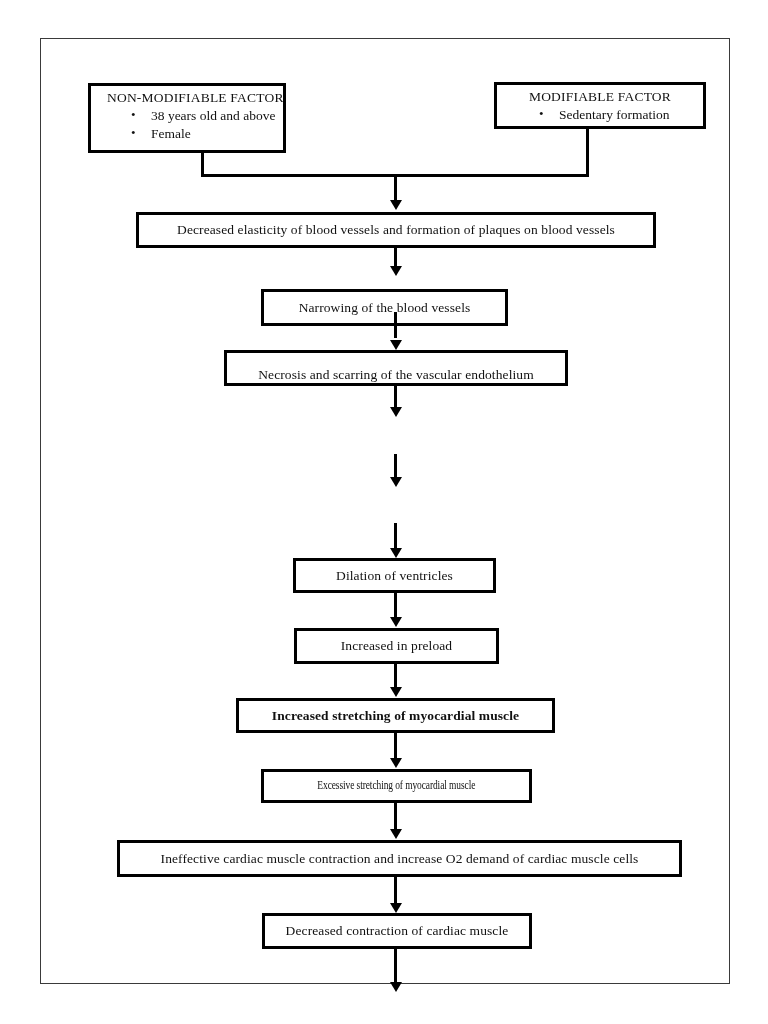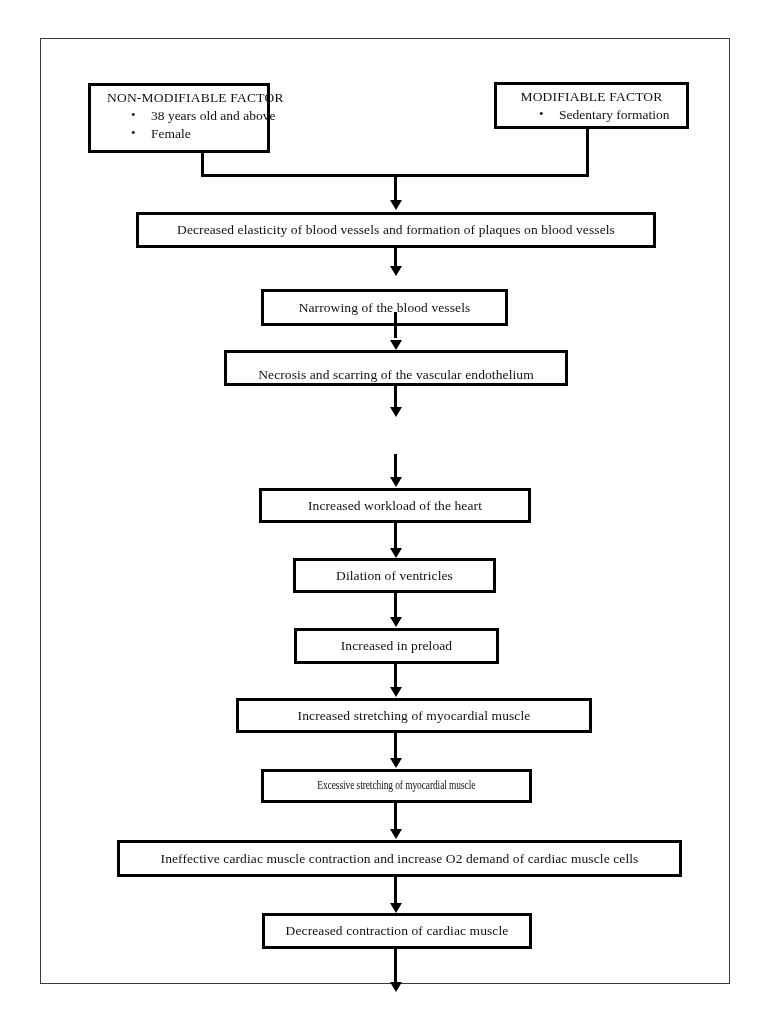--- a/index.html
+++ b/index.html
@@ -125,29 +125,29 @@
     border-top: 10px solid #000000;
   }
 </style>
 </head>
 <body>
 
 <div id="page-frame"></div>
 
 <div id="diagram">
 
-  <div class="factor-box" style="left:88px; top:83px; width:182px; height:70px;padding-left:16px;">
+  <div class="factor-box" style="left:88px; top:83px; width:198px; height:70px;padding-left:16px;">
     <span class="factor-title">NON-MODIFIABLE FACTOR</span>
     <ul class="factor-list">
       <li><span class="bullet">•</span><span>38 years old and above</span></li>
       <li><span class="bullet">•</span><span>Female</span></li>
     </ul>
   </div>
 
-  <div class="factor-box centered" style="left:494px; top:82px; width:195px; height:47px;">
+  <div class="factor-box centered" style="left:494px; top:82px; width:212px; height:47px;">
     <span class="factor-title">MODIFIABLE FACTOR</span>
     <ul class="factor-list">
       <li><span class="bullet">•</span><span>Sedentary formation</span></li>
     </ul>
   </div>
 
   <div class="vline" style="left:201px; top:153px; height:24px;"></div>
 
   <div class="vline" style="left:586px; top:129px; height:48px;"></div>
 
@@ -170,39 +170,36 @@
 
   <div class="node" style="left:224px; top:350px; width:344px; height:36px;align-items:flex-end;">
     <span class="node-label">Necrosis and scarring of the vascular endothelium</span>
   </div>
   <div class="vline" style="left:394px; top:386px; height:24px;"></div>
   <div class="arrow-head" style="left:390px; top:407px;"></div>
 
   <div class="vline" style="left:394px; top:454px; height:24px;"></div>
   <div class="arrow-head" style="left:390px; top:477px;"></div>
 
-  <div class="node" style="left:259px; top:488px; width:272px; height:35px;">
-    <span class="node-label">Increased workload of the heart</span>
-  </div>
   <div class="vline" style="left:394px; top:523px; height:27px;"></div>
   <div class="arrow-head" style="left:390px; top:548px;"></div>
 
   <div class="node" style="left:293px; top:558px; width:203px; height:35px;">
     <span class="node-label">Dilation of ventricles</span>
   </div>
   <div class="vline" style="left:394px; top:593px; height:25px;"></div>
   <div class="arrow-head" style="left:390px; top:617px;"></div>
 
   <div class="node" style="left:294px; top:628px; width:205px; height:36px;">
     <span class="node-label">Increased in preload</span>
   </div>
   <div class="vline" style="left:394px; top:664px; height:25px;"></div>
   <div class="arrow-head" style="left:390px; top:687px;"></div>
 
-  <div class="node" style="left:236px; top:698px; width:356px; height:35px;">
+  <div class="node" style="left:236px; top:698px; width:319px; height:35px;font-weight:bold;">
     <span class="node-label">Increased stretching of myocardial muscle</span>
   </div>
   <div class="vline" style="left:394px; top:733px; height:27px;"></div>
   <div class="arrow-head" style="left:390px; top:758px;"></div>
 
   <div class="node condensed" style="left:261px; top:769px; width:271px; height:34px;">
     <span class="node-label">Excessive stretching of myocardial muscle</span>
   </div>
   <div class="vline" style="left:394px; top:803px; height:28px;"></div>
   <div class="arrow-head" style="left:390px; top:829px;"></div>

